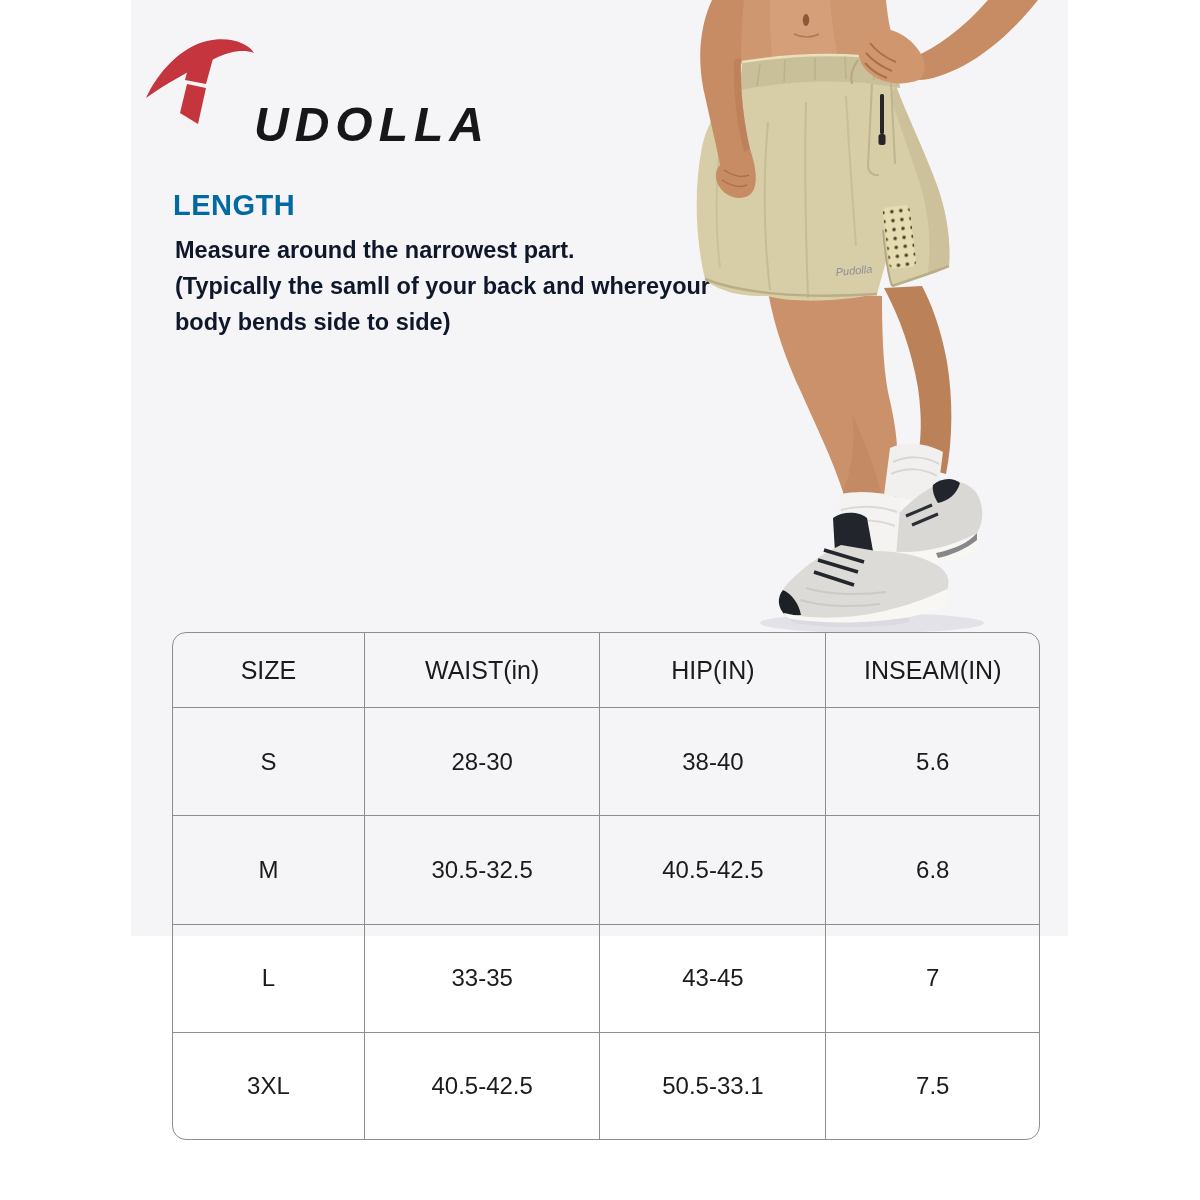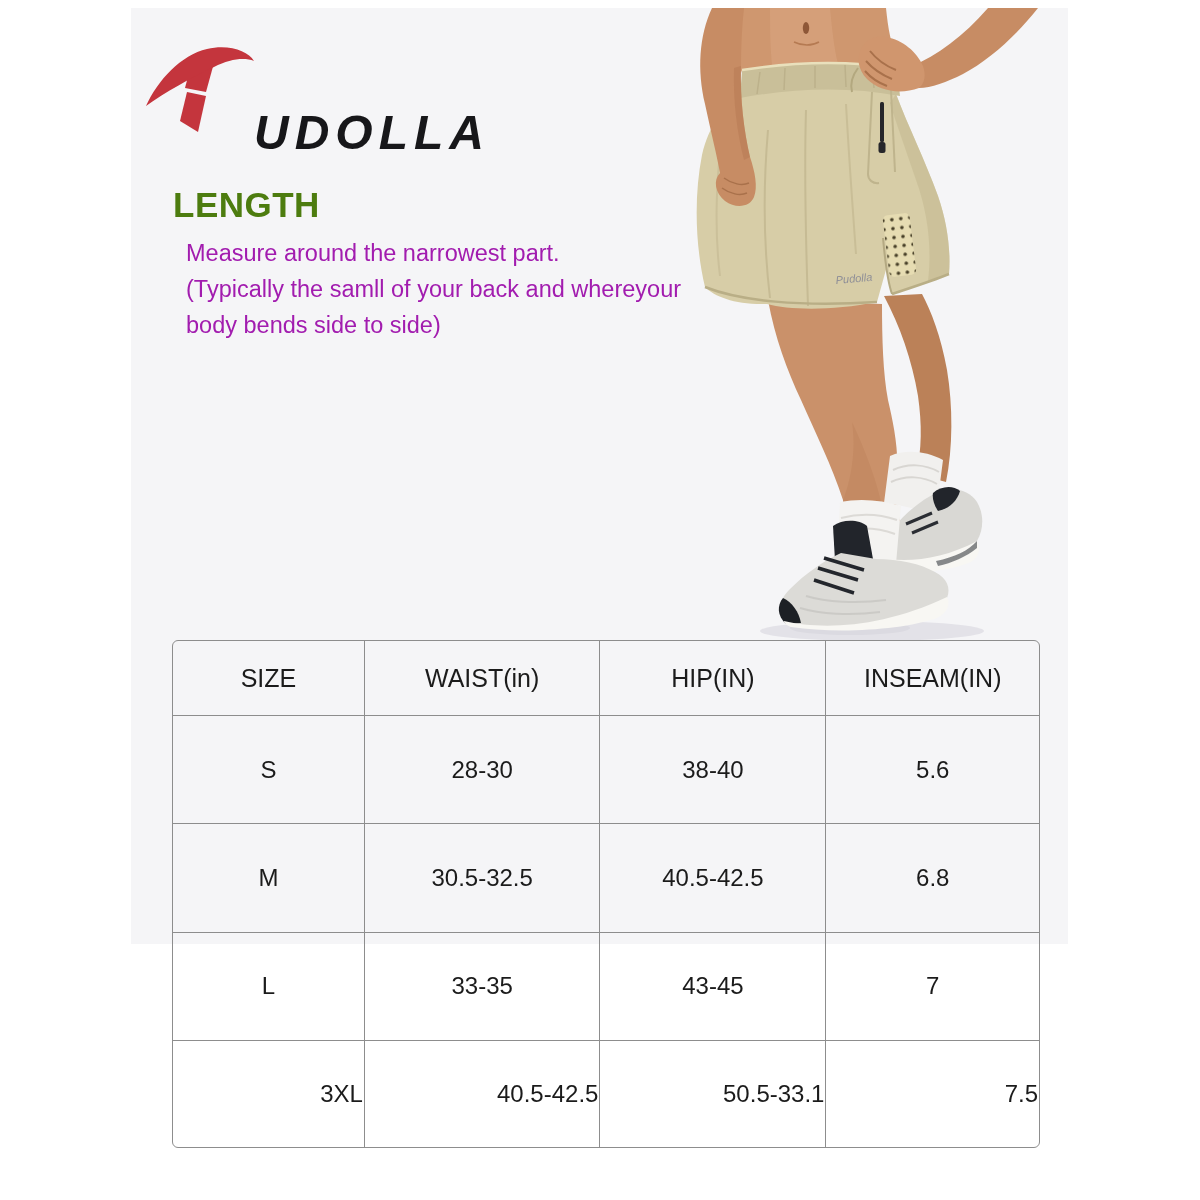--- a/index.html
+++ b/index.html
@@ -2,52 +2,53 @@
 <html><head>
 <meta charset="utf-8">
 <style>
   html,body{margin:0;padding:0;}
   body{
     width:1200px;height:1200px;position:relative;overflow:hidden;
     background:#ffffff;
     font-family:"Liberation Sans", sans-serif;
   }
   .canvas{
-    position:absolute;left:131px;top:8px;width:937px;height:936px;
+    position:absolute;left:131px;top:0;width:937px;height:936px;
     background:#f5f5f7;
   }
   .logo{position:absolute;left:15px;top:36px;}
   .sec{position:absolute;left:42px;width:580px;}
   .sec h2{
-    margin:4px 0 10px 0;font-size:35px;line-height:34px;font-weight:700;
-    color:#4d7c0f;letter-spacing:0.5px;
+    margin:12px 0 10px 0;font-size:29px;line-height:34px;font-weight:700;
+    color:#0369a1;letter-spacing:0.5px;
   }
   .sec p{
-    margin:13px;font-size:23.5px;line-height:36px;color:#a21caf;
+    margin:2px;font-size:23.5px;line-height:36px;color:#0f172a;
     white-space:pre-line;
+    font-weight:bold;
   }
   .sec1{top:176px}.sec2{top:355px}.sec3{top:500px}
   .tableWrap{
     position:absolute;left:41px;top:632px;width:866px;height:506px;
-    border:1px solid #8d8d8d;border-radius:6px;overflow:hidden;
+    border:1px solid #8d8d8d;border-radius:14px;overflow:hidden;
   }
   table.size{
     width:100%;height:100%;border-collapse:collapse;
     text-align:center;color:#1b1b1b;
   }
   table.size th{
     font-weight:400;font-size:25px;height:72px;
     border-bottom:1px solid #8d8d8d;border-right:1px solid #8d8d8d;
   }
   table.size td{
     font-weight:400;font-size:24px;
     border-bottom:1px solid #8d8d8d;border-right:1px solid #8d8d8d;
   }
   table.size th:last-child, table.size td:last-child{border-right:none;}
-  table.size tr:last-child td{border-bottom:none;text-align:right;}
+  table.size tr:last-child td{border-bottom:none;}
   col.c1{width:22.1%}col.c2{width:27.2%}col.c3{width:26.1%}col.c4{width:24.6%}
   .man{position:absolute;right:0;top:0;}
 </style>
 </head>
 <body>
 
 <div class="canvas">
 
   <svg class="logo" width="365" height="122" viewBox="0 0 365 122">
     <g>

